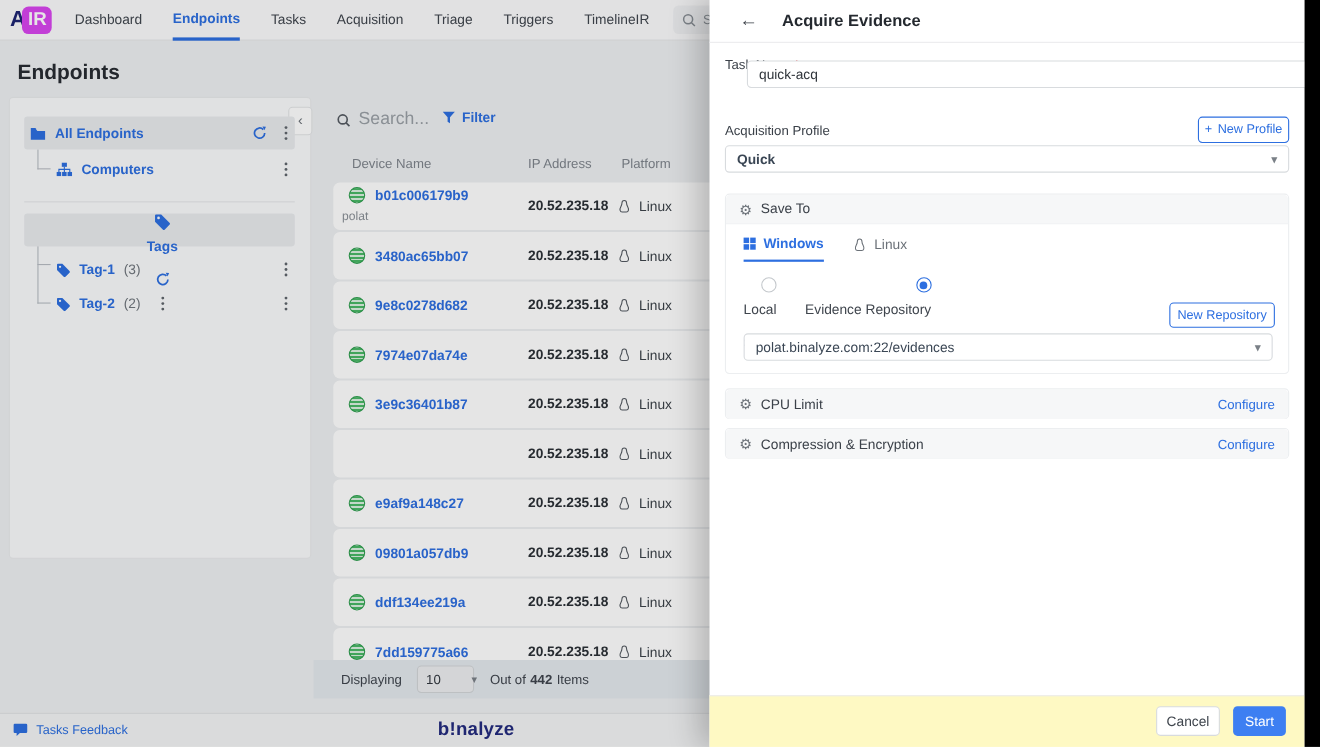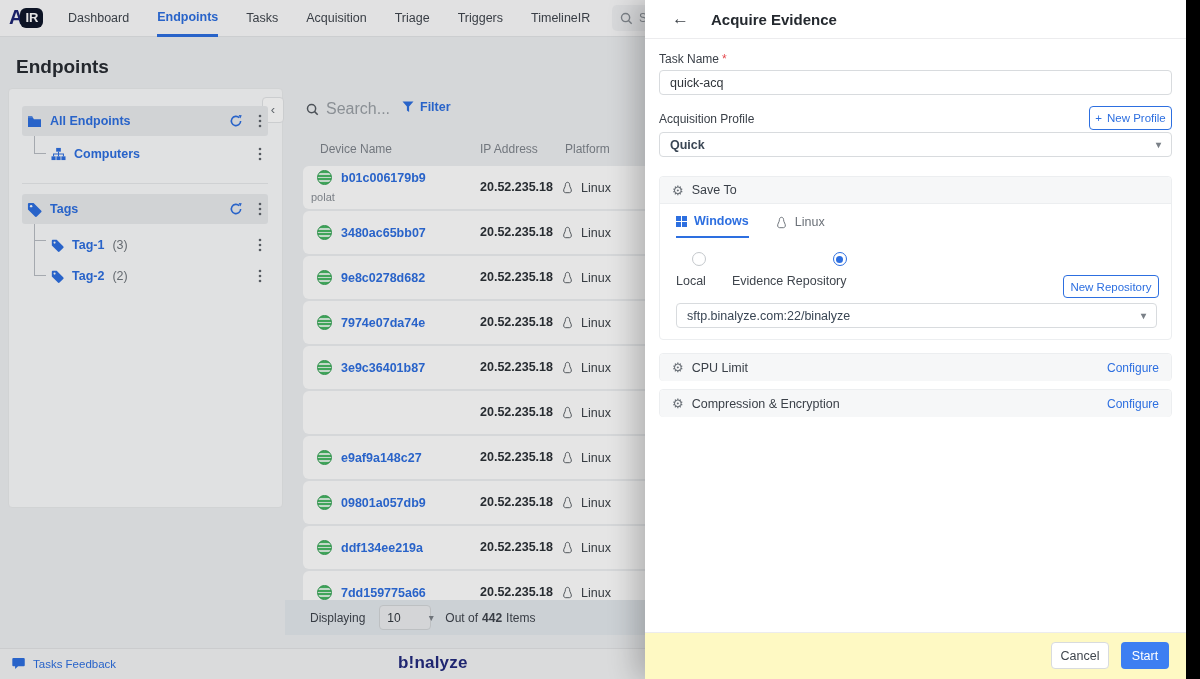--- a/index.html
+++ b/index.html
@@ -7,21 +7,21 @@
   body { font-family:"Liberation Sans", sans-serif; background:#eef0f2; position:relative; }
   #app { position:absolute; inset:0; width:1200px; height:679px; }
 
   
   #left-screen { position:absolute; inset:0; background:#eef0f2; }
 
   
   .nav { position:absolute; left:0; top:0; width:1200px; height:37px; background:#fbfbfc; border-bottom:1px solid #e4e6e8; }
   .logo { position:absolute; left:9px; top:6px; display:flex; align-items:center; }
   .logo-a { color:#1d2472; font-weight:bold; font-size:20px; letter-spacing:-1px; }
-  .logo-ir { margin-left:-2px; background:#0f172a; color:#fff; font-weight:bold; font-size:13px; padding:2px 5px 3px 5px; border-radius:6px; }
+  .logo-ir { margin-left:-2px; background:#d946ef; color:#fff; font-weight:bold; font-size:17px; padding:2px 5px 3px 5px; border-radius:6px; }
   .nav-items { position:absolute; left:68px; top:0; height:37px; display:flex; gap:28px; }
   .nav-item { height:37px; line-height:37px; font-size:12.5px; color:#40464e; cursor:pointer; }
   .nav-item.active { color:#2d6fe0; font-weight:600; border-bottom:3px solid #2d6fe0; line-height:34px; }
   .nav-search { position:absolute; left:612px; top:5px; width:180px; height:26px; background:#f1f2f4; border-radius:5px; display:flex; align-items:center; padding:0 8px; gap:6px; color:#8a9097; font-size:12px; }
 
   
   .page-title { position:absolute; left:16px; top:56px; font-size:19px; font-weight:700; color:#282c33; }
 
   
   .sidebar { position:absolute; left:8px; top:88px; width:275px; height:420px; background:#fafbfc; border:1px solid #e9ebed; border-radius:4px; }
@@ -178,21 +178,21 @@
           <svg width="4" height="14" viewBox="0 0 4 14">
               <circle cx="2" cy="2" r="1.3" fill="#60666d"></circle>
               <circle cx="2" cy="7" r="1.3" fill="#60666d"></circle>
               <circle cx="2" cy="12" r="1.3" fill="#60666d"></circle>
             </svg>
         </span>
       </div>
 
       <div class="divider" style="top:94px;"></div>
 
-      <div class="tree-row header" style="top:105px;">
+      <div class="tree-row header" style="top:105px;flex-direction:column;">
         <span>
           <svg width="15" height="15" viewBox="0 0 16 16">
               <path d="M1 2 v6 l7.5 7.5 a1.4 1.4 0 0 0 2 0 L15 11 a1.4 1.4 0 0 0 0 -2 L7 1 H2 a1 1 0 0 0 -1 1 Z" fill="#2d6fe0"></path>
               <circle cx="4.4" cy="4.4" r="1.3" fill="#fafbfc"></circle>
             </svg>
         </span>
         <span>Tags</span>
         <span class="grow"></span>
         <span class="icon-btn">
           <svg width="14" height="14" viewBox="0 0 16 16">
@@ -461,21 +461,21 @@
 
   <div id="drawer">
     <div class="dr-header">
       <span class="back-arrow">←</span>
       <span class="dr-title">Acquire Evidence</span>
     </div>
 
     <div class="field-label" style="top:52px;">
       <span>Task Name</span><span class="req">*</span>
     </div>
-    <div class="text-input" style="top:70px;">
+    <div class="text-input" style="top:55px;margin-left:20px;">
       <span>quick-acq</span>
     </div>
 
     <div class="field-label" style="top:112px;">Acquisition Profile</div>
     <div class="btn-outline-blue" style="left:444px; top:106px; width:83px; height:24px;">
       <span>+</span>
       <span>New Profile</span>
     </div>
     <div class="select" style="top:132px;">
       <span>Quick</span>
@@ -516,21 +516,21 @@
           <span>Evidence Repository</span>
         </div>
       </div>
       <div class="repo-label-row">
         <span class="repo-label">Select Repository</span>
       </div>
       <div class="btn-outline-blue" style="left:403px; top:98px; width:96px; height:23px;">
         <span>New Repository</span>
       </div>
       <div class="select" style="left:16px; top:126px; width:481px; position:absolute;">
-        <span style="font-weight:400;">sftp.binalyze.com:22/binalyze</span>
+        <span style="font-weight:400;">polat.binalyze.com:22/evidences</span>
         <span class="caret">▾</span>
       </div>
     </div>
 
     <div class="section" style="top:353px; height:28px;">
       <div class="section-bar">
         <span class="gear">⚙</span>
         <span>CPU Limit</span>
         <span class="configure">Configure</span>
       </div>

